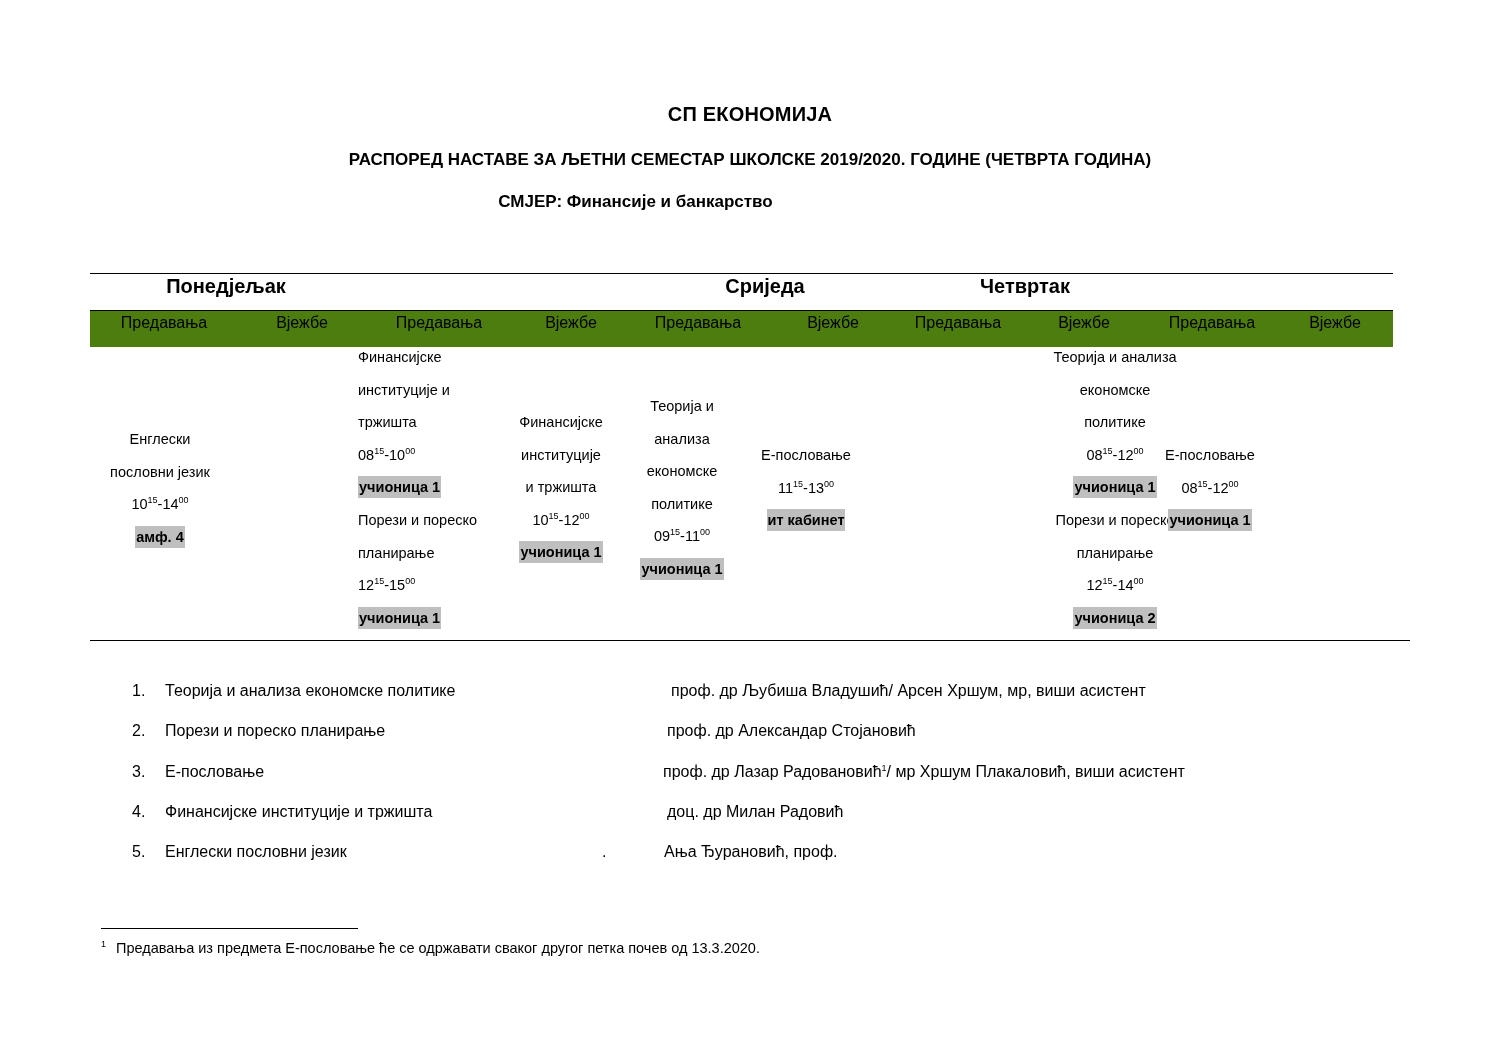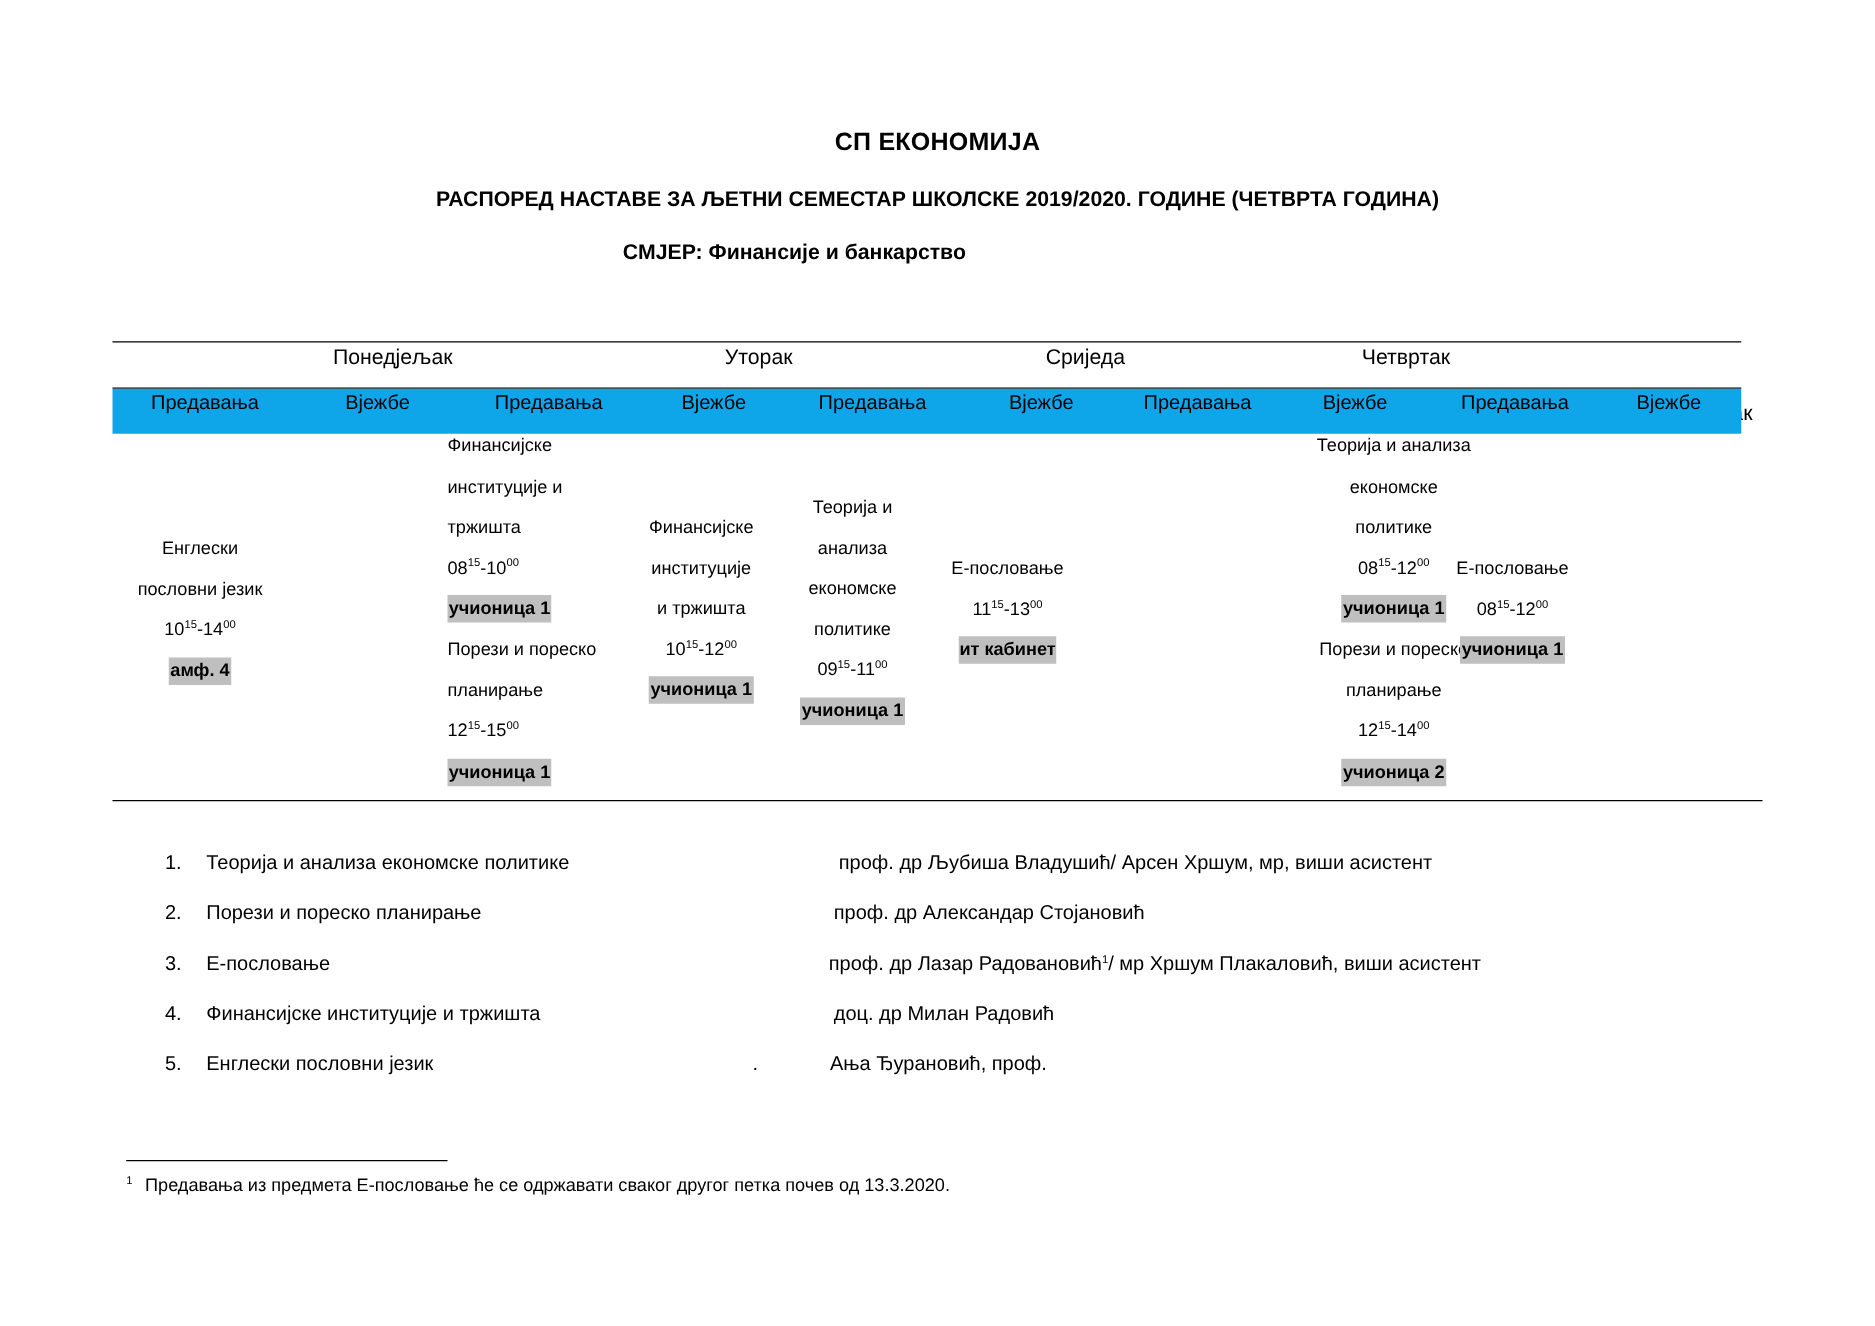--- a/index.html
+++ b/index.html
@@ -9,23 +9,23 @@
   }
   .title1 { position: absolute; top: 103px; left: 0; width: 1500px; text-align: center;
     font-weight: bold; font-size: 20px; letter-spacing: 0.2px; }
   .title2 { position: absolute; top: 150px; left: 0; width: 1500px; text-align: center;
     font-weight: bold; font-size: 17px; }
   .title3 { position: absolute; top: 192px; left: 0; width: 1271px; text-align: center;
     font-weight: bold; font-size: 17px; }
 
   .line { position: absolute; background: #000; height: 1px; }
   .hdr-days { position: absolute; top: 274px; left: 90px; width: 1303px; height: 36px; }
-  .day { position: absolute; top: 0; height: 36px; line-height: 24px; text-align: right;
-    font-weight: normal; font-size: 17px; }
-  .hdr-sub { position: absolute; top: 311px; left: 90px; width: 1303px; height: 36px; background: #0ea5e9; }
+  .day { position: absolute; top: 0; height: 36px; line-height: 24px; text-align: center;
+    font-weight: bold; font-size: 20px; }
+  .hdr-sub { position: absolute; top: 311px; left: 90px; width: 1303px; height: 36px; background: #4d7c0f; }
   .sub { position: absolute; top: 0; height: 36px; line-height: 24px; text-align: center; font-size: 16px; }
 
   .cell { position: absolute; text-align: center; font-size: 14.5px; line-height: 32.6px; }
   .cell.left { text-align: left; }
   .cell .ln { display: block; white-space: nowrap; }
   .room { display: inline-block; background: #bfbfbf; font-weight: bold; line-height: 22px; padding: 0 1px; }
   sup { font-size: 9px; vertical-align: 6px; line-height: 0; }
   .li { position: absolute; white-space: nowrap; }
   .num { position: absolute; left: 0; }
   .subj { position: absolute; left: 33px; }
@@ -38,21 +38,20 @@
 <body>
 
 <div class="title1">СП ЕКОНОМИЈА</div>
 <div class="title2">РАСПОРЕД НАСТАВЕ ЗА ЉЕТНИ СЕМЕСТАР ШКОЛСКЕ 2019/2020. ГОДИНЕ (ЧЕТВРТА ГОДИНА)</div>
 <div class="title3">СМЈЕР: Финансије и банкарство</div>
 
 <div>
   <div class="line" style="top:273px; left:90px; width:1303px;"></div>
   <div class="hdr-days">
     <div class="day" style="left:0; width:272px;">Понедјељак</div>
-    <div class="day" style="left:270px; width:274px;">Уторак</div>
     <div class="day" style="left:540px; width:270px;">Сриједа</div>
     <div class="day" style="left:800px; width:270px;">Четвртак</div>
     <div class="day" style="left:1050px; width:262px;margin-top:45px;">Петак</div>
   </div>
   <div class="line" style="top:310px; left:90px; width:1303px;"></div>
   <div class="hdr-sub">
     <div class="sub" style="left:0; width:148px;">Предавања</div>
     <div class="sub" style="left:160px; width:104px;">Вјежбе</div>
     <div class="sub" style="left:266px; width:166px;">Предавања</div>
     <div class="sub" style="left:430px; width:102px;">Вјежбе</div>

